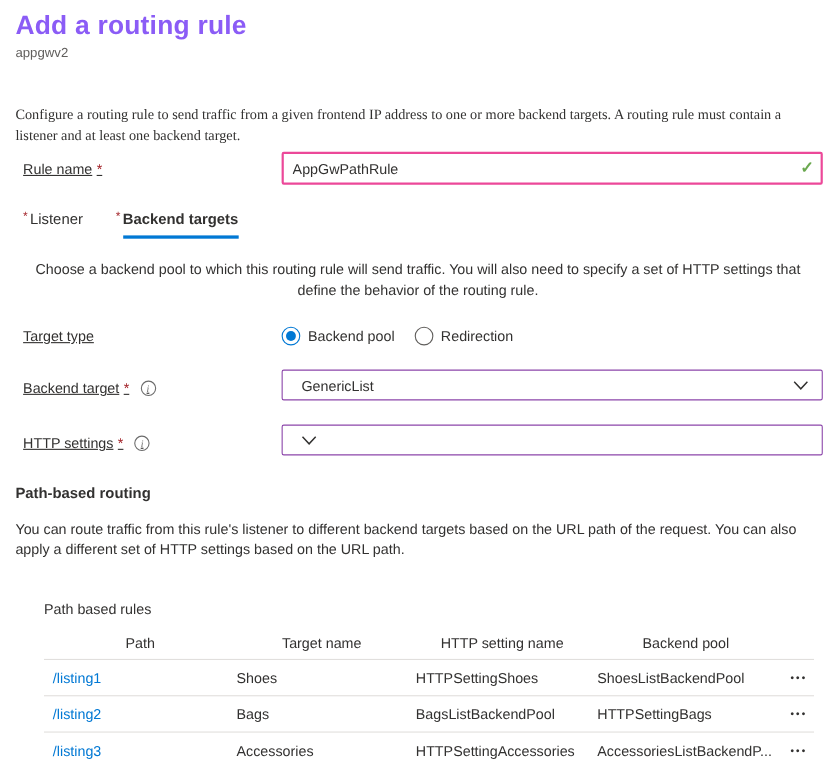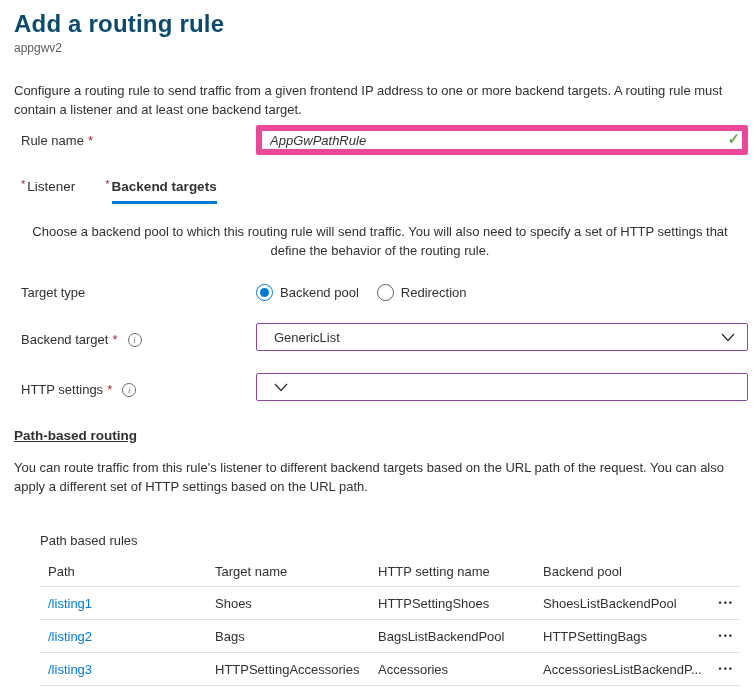--- a/index.html
+++ b/index.html
@@ -6,39 +6,39 @@
   html, body { background: #ffffff; }
   body {
     width: 753px; height: 697px;
     font-family: "Liberation Sans", sans-serif;
     color: #323130;
     font-size: 13px;
     overflow: hidden;
   }
   .page { padding: 10px 5px 0 14px; position: relative; }
 
-  h1.title { font-size: 24px; font-weight: 600; color: #0c4a6e; letter-spacing: 0.2px; }
+  h1.title { font-size: 24px; font-weight: 600; color: #8b5cf6; letter-spacing: 0.2px; }
   .subtitle { font-size: 12px; color: #605e5c; margin-top: 3px; }
 
   p.desc { font-size: 13px; line-height: 19px; color: #323130; max-width: 732px; }
-  .intro { margin-top: 26px; }
+  .intro { margin-top: 39px; font-family: Liberation Serif, serif; }
 
   .form-row { display: flex; align-items: center; }
-  .form-label { width: 242px; padding-left: 7px; font-size: 13px; color: #323130; flex: none; display: flex; align-items: center; }
+  .form-label { width: 242px; padding-left: 7px; font-size: 13px; color: #323130; flex: none; display: flex; align-items: center; text-decoration: underline; }
   .req { color: #a4262c; margin-left: 4px; }
   .form-control { flex: 1; position: relative; }
 
   .row-rulename { margin-top: 6px; }
   .text-input {
     width: 100%; height: 30px;
-    border: 6px solid #ec4899; border-radius: 2px;
+    border: 2px solid #ec4899; border-radius: 2px;
     padding: 0 28px 0 8px;
     font-size: 13px; color: #323130;
     font-family: "Liberation Sans", sans-serif;
-    outline: none; background: #fff; font-style: italic;
+    outline: none; background: #fff;
   }
   .valid-check {
     position: absolute; right: 8px; top: 50%; transform: translateY(-54%);
     color: #6aa84f; font-size: 15px; font-weight: bold; pointer-events: none;
   }
 
   .tabs { display: flex; gap: 30px; margin-top: 24px; padding-left: 7px; }
   .tab { cursor: pointer; font-size: 13.5px; display: flex; align-items: flex-start; }
   .tab .tab-req { color: #a4262c; font-size: 11px; margin-right: 2px; margin-top: -1px; }
   .tab .tab-label { padding-bottom: 7px; border-bottom: 3px solid transparent; color: #323130; }
@@ -71,34 +71,34 @@
   .chevron { flex: none; }
 
   .info-icon {
     display: inline-flex; align-items: center; justify-content: center;
     width: 14px; height: 14px; border-radius: 50%;
     border: 1px solid #6b6b6b; color: #6b6b6b;
     font-size: 9px; font-family: "Liberation Serif", serif; font-style: italic;
     margin-left: 10px; cursor: pointer;
   }
 
-  .section-heading { font-size: 13.5px; font-weight: bold; margin-top: 27px; text-decoration: underline; }
+  .section-heading { font-size: 13.5px; font-weight: bold; margin-top: 27px; }
   .path-desc { margin-top: 15px; }
 
   .table-label { margin-top: 37px; padding-left: 26px; color: #323130; }
 
   .rules-table { margin: 9px 8px 0 26px; }
   .t-row {
     display: grid;
     grid-template-columns: 167px 163px 165px 1fr 36px;
     align-items: center;
     border-bottom: 1px solid #e1dfdd;
   }
   .t-head { height: 30px; }
-  .t-head .t-cell { color: #323130; font-size: 13px; }
+  .t-head .t-cell { color: #323130; font-size: 13px; text-align: center; }
   .t-data { height: 33px; }
   .t-cell { padding-left: 8px; white-space: nowrap; overflow: hidden; }
   .t-cell.link { color: #0078d4; cursor: pointer; }
   .ellipsis-btn {
     text-align: right; padding-right: 6px; cursor: pointer;
     font-size: 9px; letter-spacing: 2px; color: #323130; font-weight: bold;
   }
 </style>
 </head>
 <body>
@@ -211,20 +211,20 @@
     <div class="t-row t-data">
       <div class="t-cell link">/listing2</div>
       <div class="t-cell">Bags</div>
       <div class="t-cell">BagsListBackendPool</div>
       <div class="t-cell">HTTPSettingBags</div>
       <div class="t-cell ellipsis-btn">•••</div>
     </div>
 
     <div class="t-row t-data">
       <div class="t-cell link">/listing3</div>
+      <div class="t-cell">Accessories</div>
       <div class="t-cell">HTTPSettingAccessories</div>
-      <div class="t-cell">Accessories</div>
       <div class="t-cell">AccessoriesListBackendP...</div>
       <div class="t-cell ellipsis-btn">•••</div>
     </div>
   </div>
 
 </div>
 
 </body></html>

